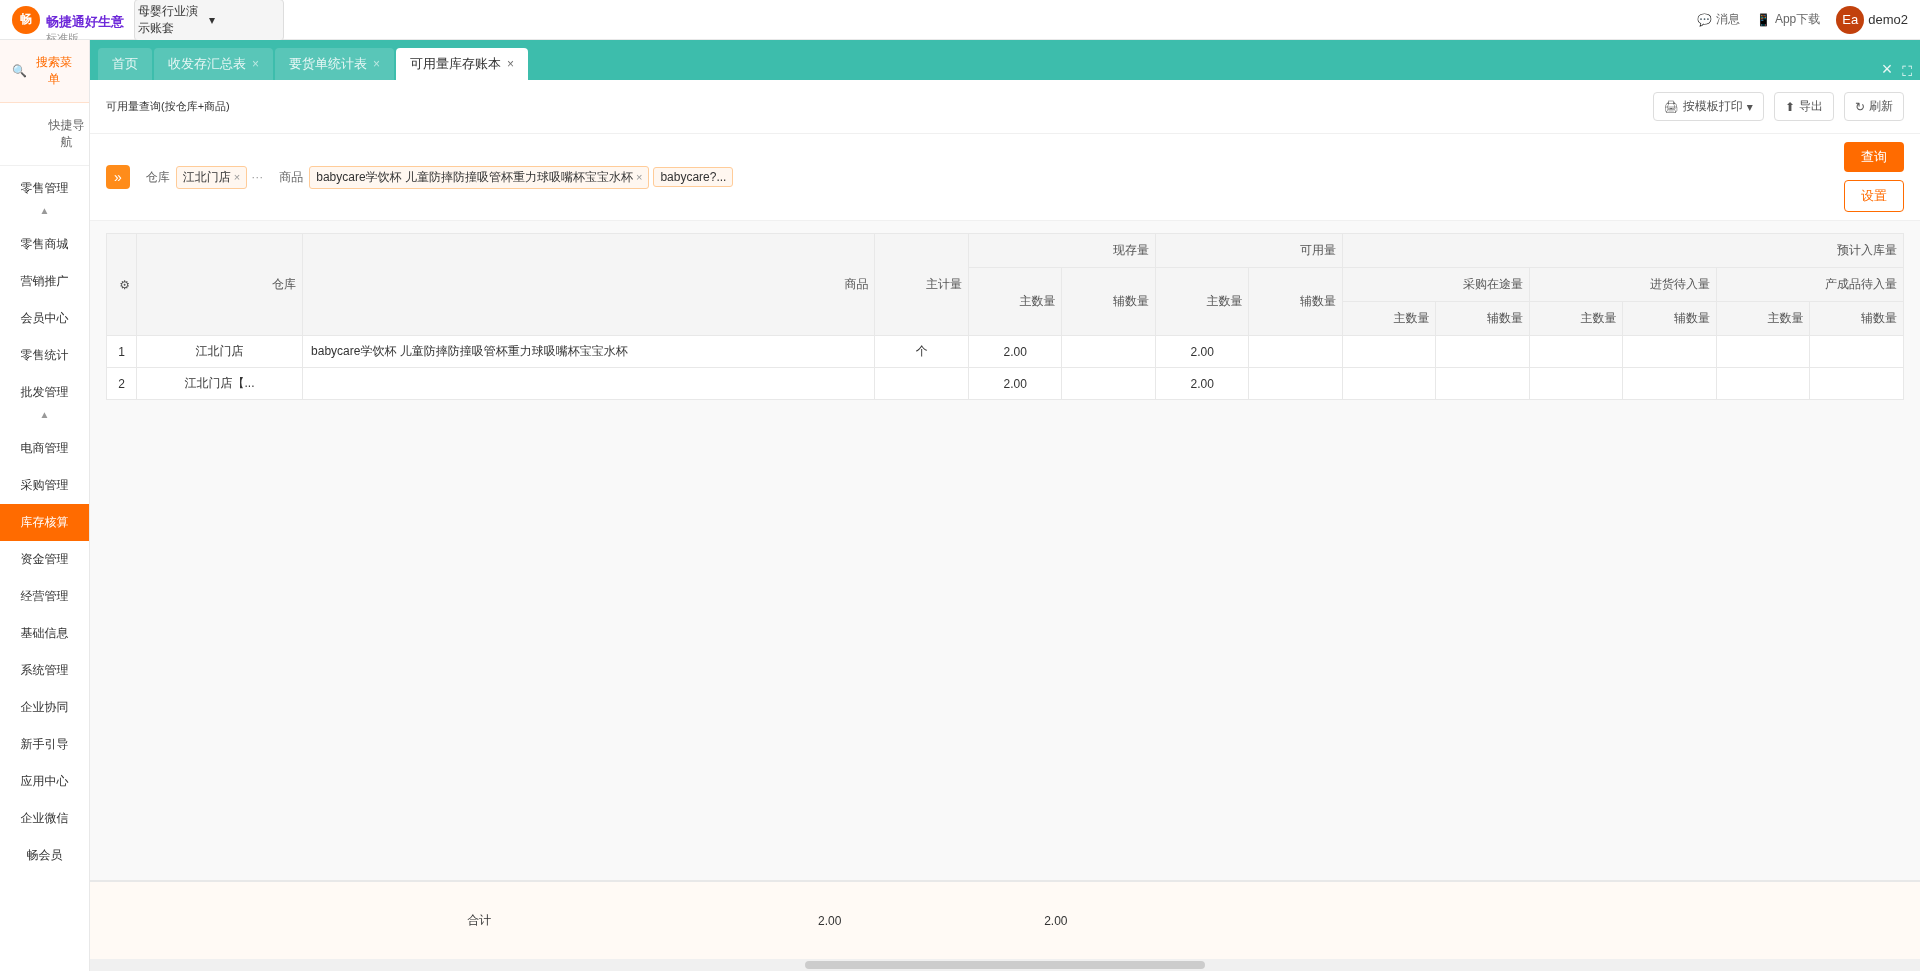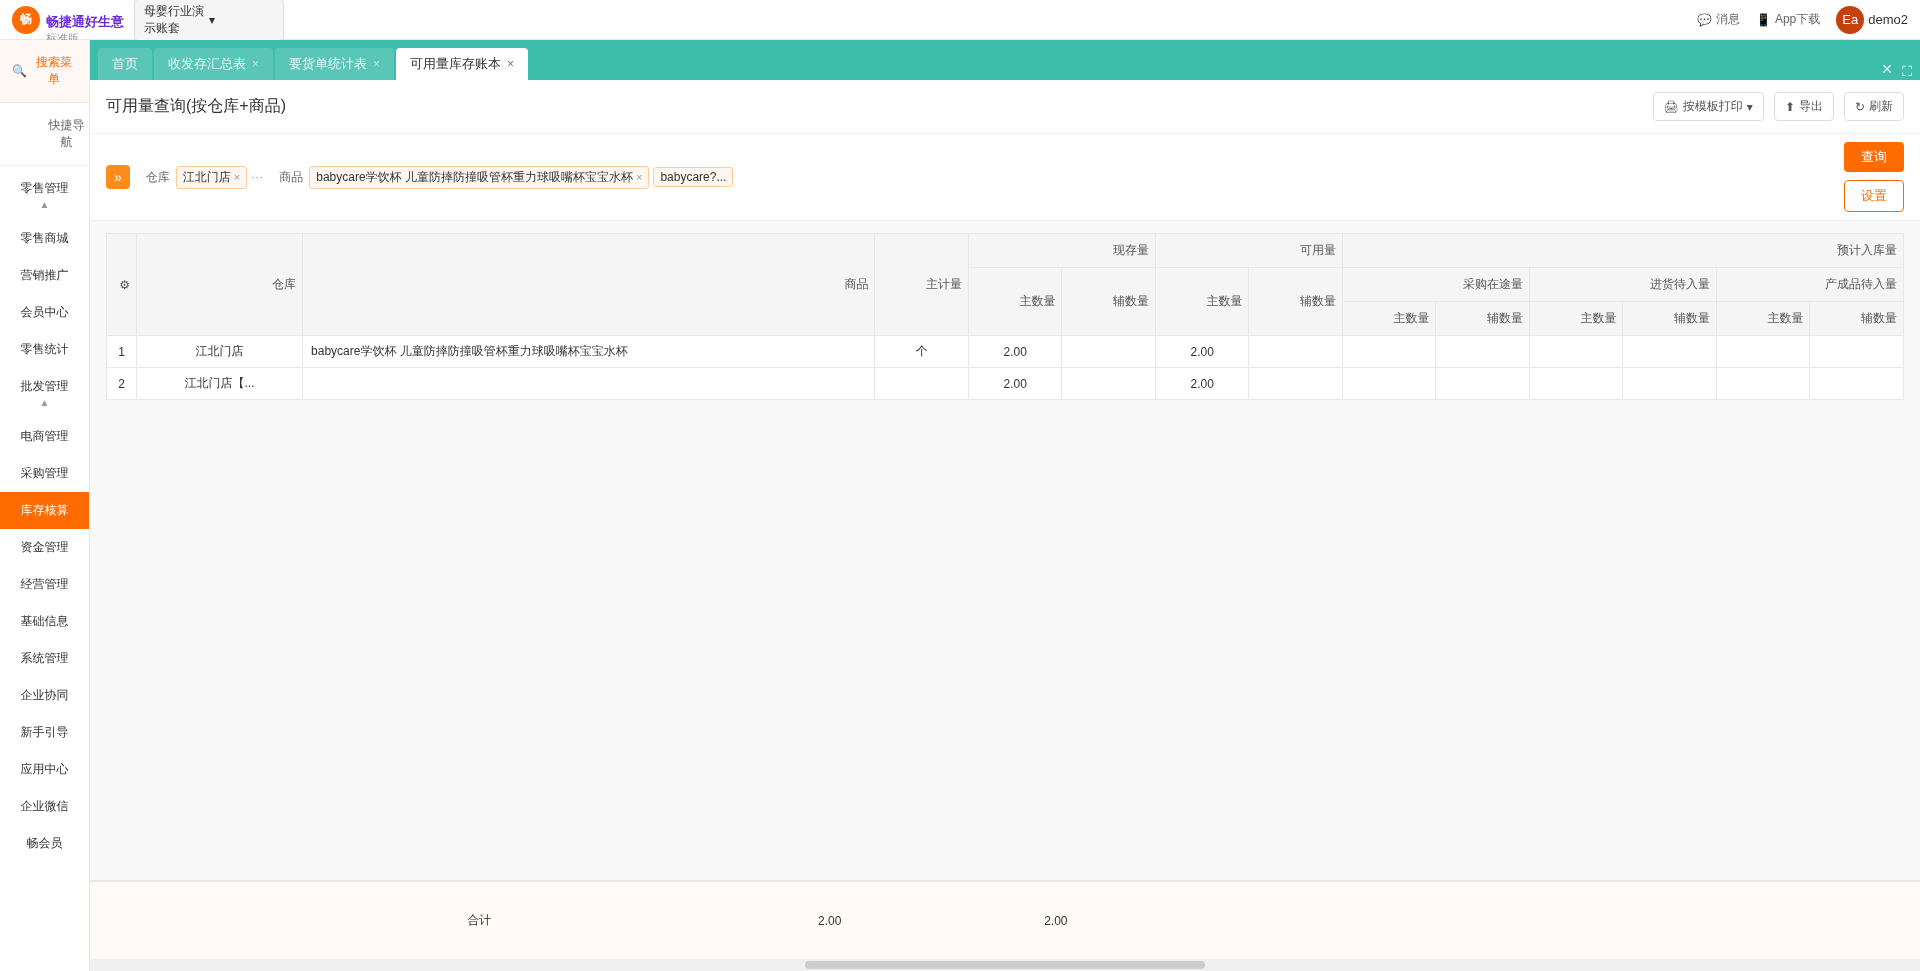--- a/index.html
+++ b/index.html
@@ -14,55 +14,55 @@
       align-items: center;
       justify-content: space-between;
       padding: 0 12px;
       flex-shrink: 0;
     }
     .top-bar-left { display: flex; align-items: center; gap: 10px; }
     .brand-logo { display: flex; align-items: center; gap: 6px; }
     .brand-icon { width: 28px; height: 28px; background: #ff6b00; border-radius: 50%; display: flex; align-items: center; justify-content: center; color: white; font-size: 12px; font-weight: bold; }
     .brand-name { font-size: 13px; color: #6d28d9; font-weight: bold; margin-top: 20px; }
     .brand-sub { font-size: 11px; color: #999; }
-    .industry-selector { display: flex; align-items: center; gap: 0; background: #f5f5f5; border: 1px solid #ddd; border-radius: 4px; padding: 3px 9px; cursor: pointer; min-width: 150px; }
+    .industry-selector { display: flex; align-items: center; gap: 0; background: #f5f5f5; border: 1px solid #ddd; border-radius: 4px; padding: 3px 3px; cursor: pointer; min-width: 150px; }
     .industry-selector span { font-size: 12px; color: #333; flex: 1; }
     .chevron-down { color: #999; font-size: 10px; }
     .top-bar-right { display: flex; align-items: center; gap: 16px; }
     .top-action { display: flex; align-items: center; gap: 4px; cursor: pointer; color: #666; font-size: 12px; }
     .avatar { width: 28px; height: 28px; background: #c2410c; border-radius: 50%; display: flex; align-items: center; justify-content: center; color: white; font-size: 13px; }
     .username { font-size: 13px; color: #333; }
 
     
     .main-layout { display: flex; flex: 1; overflow: hidden; }
 
     
     .sidebar { width: 90px; background: #fff; border-right: 1px solid #e8e8e8; display: flex; flex-direction: column; flex-shrink: 0; overflow-y: auto; }
     .sidebar-search { padding: 10px 8px; background: #fff8f5; border-bottom: 1px solid #ffe0cc; }
     .sidebar-search-btn { width: 100%; background: none; border: none; cursor: pointer; display: flex; align-items: center; justify-content: center; gap: 4px; color: #ff6b00; font-size: 12px; padding: 4px; }
     .sidebar-nav { padding: 6px 0; border-bottom: 1px solid #f0f0f0; }
     .sidebar-nav-item { padding: 8px 4px; text-align: center; cursor: pointer; color: #666; font-size: 12px; margin-left: 44px; }
     .sidebar-section { padding: 4px 0; }
-    .sidebar-item { padding: 10px 4px; text-align: center; cursor: pointer; color: #333; font-size: 12px; display: flex; flex-direction: column; align-items: center; gap: 2px; }
+    .sidebar-item { padding: 10px 4px; text-align: center; cursor: pointer; color: #333; font-size: 12px; display: flex; flex-direction: column; align-items: center; gap: 8px; }
     .sidebar-item.active { background: #ff6b00; color: white; }
     .sidebar-item .label { font-size: 12px; }
     .sidebar-arrow { color: #999; font-size: 10px; }
 
     
     .content-area { flex: 1; display: flex; flex-direction: column; overflow: hidden; }
 
     
     .tab-bar { height: 40px; background: #3dbdac; display: flex; align-items: flex-end; padding: 0 8px; gap: 2px; flex-shrink: 0; }
     .tab { height: 32px; display: flex; align-items: center; gap: 6px; padding: 0 14px; border-radius: 4px 4px 0 0; cursor: pointer; font-size: 13px; color: rgba(255,255,255,0.85); background: rgba(255,255,255,0.15); }
     .tab.active { background: #fff; color: #333; font-weight: 500; justify-content: space-between; }
     .tab .close-btn { font-size: 12px; color: inherit; opacity: 0.7; cursor: pointer; }
 
     
     .page-header { padding: 12px 16px; background: #fff; border-bottom: 1px solid #f0f0f0; display: flex; align-items: center; justify-content: space-between; flex-shrink: 0; }
-    .page-title { font-size: 16px; font-weight: 500; color: #333; }
+    .page-title { font-size: 11px; font-weight: 500; color: #333; }
     .page-actions { display: flex; align-items: center; gap: 10px; }
     .btn-template { display: flex; align-items: center; gap: 4px; border: 1px solid #ddd; background: #fff; padding: 5px 10px; border-radius: 4px; cursor: pointer; font-size: 12px; color: #555; }
     .btn-export { display: flex; align-items: center; gap: 4px; border: 1px solid #ddd; background: #fff; padding: 5px 10px; border-radius: 4px; cursor: pointer; font-size: 12px; color: #555; }
     .btn-refresh { display: flex; align-items: center; gap: 4px; border: 1px solid #ddd; background: #fff; padding: 5px 10px; border-radius: 4px; cursor: pointer; font-size: 12px; color: #555; }
 
     
     .filter-bar { background: #fff; padding: 8px 16px; border-bottom: 1px solid #f0f0f0; display: flex; align-items: center; gap: 16px; flex-shrink: 0; }
     .filter-expand { background: #ff8c1a; color: white; border: none; cursor: pointer; padding: 4px 8px; border-radius: 4px; font-size: 14px; }
     .filter-group { display: flex; align-items: center; gap: 6px; }
     .filter-label { color: #666; font-size: 12px; }

